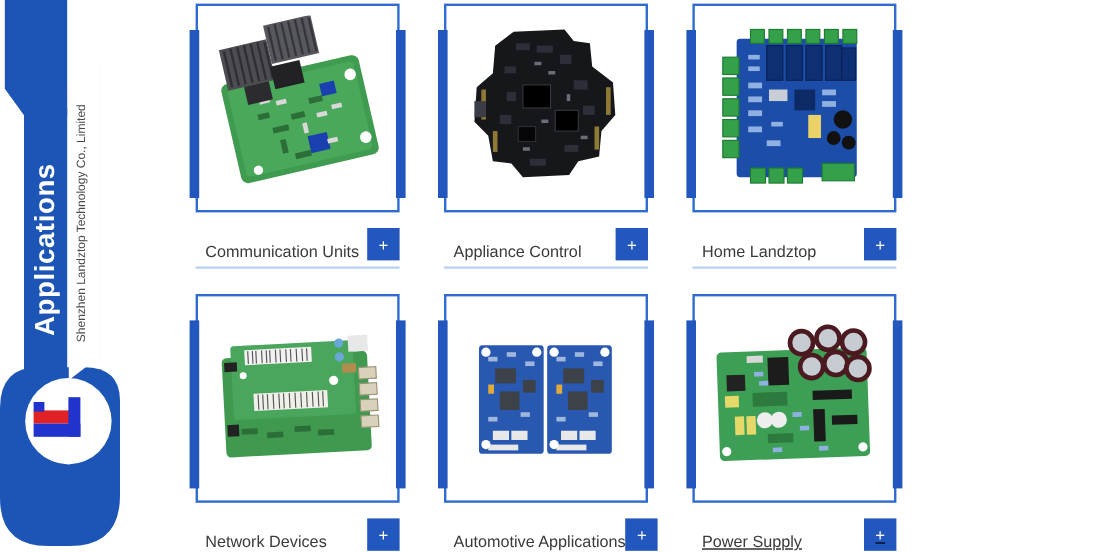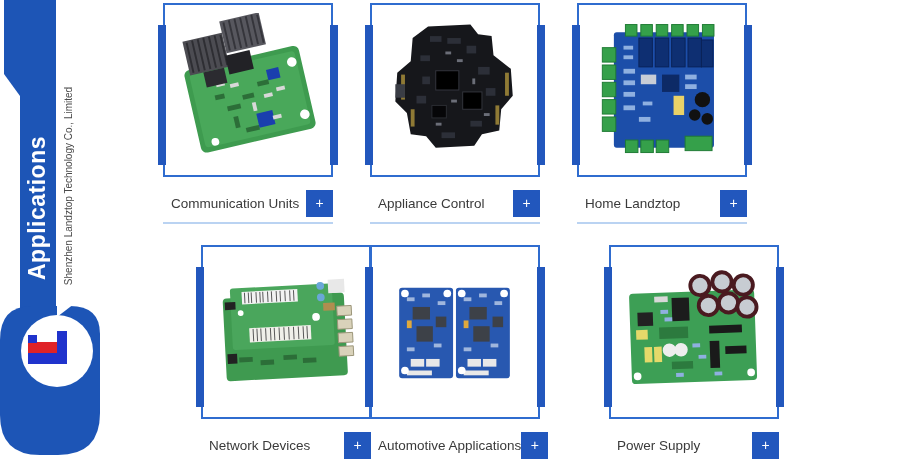--- a/index.html
+++ b/index.html
@@ -30,21 +30,21 @@
   .frame{
     position:relative;height:170px;border:2px solid #2f6ccf;background:#ffffff;
     display:flex;align-items:center;justify-content:center;cursor:pointer;
   }
   .frame::before,.frame::after{
     content:"";position:absolute;top:20px;bottom:10px;width:8px;background:#2257bd;
   }
   .frame::before{left:-7px;}
   .frame::after{right:-7px;}
   .caption{
-    margin-top:12px;height:28px;display:flex;align-items:center;justify-content:space-between;
+    margin-top:12px;height:28px;display:flex;align-items:flex-end;justify-content:space-between;
     padding-left:8px;
   }
   .caption .label{font-size:13.5px;color:#3a3a3a;white-space:nowrap;cursor:pointer;}
   .plus-btn{
     width:27px;height:27px;background:#2257bd;border:none;color:#ffffff;
     display:flex;align-items:center;justify-content:center;font-size:14px;line-height:1;
     cursor:pointer;flex:0 0 auto;
   }
   .divider{margin-top:5px;height:2px;background:#bad3f2;}
 
@@ -212,21 +212,21 @@
         <rect x="58" y="64" width="16" height="10" fill="#c8cdd6"></rect>
       </svg>
     </div>
     <div class="caption">
       <span class="label">Home Landztop</span>
       <button class="plus-btn">+</button>
     </div>
     <div class="divider"></div>
   </div>
 
-  <div class="card" style="left:163px;top:245px;margin-left:38px;">
+  <div class="card" style="left:163px;top:245px;">
     <div class="frame">
       <svg class="pcb" width="154" height="154" viewBox="0 0 160 160">
         <g transform="rotate(-3 80 80)">
           <rect x="16" y="42" width="126" height="86" rx="4" fill="#3f9a50"></rect>
           <rect x="24" y="32" width="106" height="64" rx="3" fill="#4aa65c"></rect>
           <rect x="36" y="36" width="58" height="13" fill="#f2f2f2"></rect>
           <path d="M39,37 V48 M43,37 V48 M46,37 V48 M51,37 V48 M55,37 V48 M58,37 V48 M63,37 V48 M67,37 V48 M72,37 V48 M76,37 V48 M81,37 V48 M86,37 V48 M90,37 V48" stroke="#555555" stroke-width="1" fill="none"></path>
           <rect x="42" y="74" width="64" height="15" fill="#f0f0ea"></rect>
           <path d="M46,75 V88 M50,75 V88 M54,75 V88 M59,75 V88 M64,75 V88 M68,75 V88 M73,75 V88 M78,75 V88 M83,75 V88 M88,75 V88 M93,75 V88 M98,75 V88 M102,75 V88" stroke="#555555" stroke-width="1" fill="none"></path>
           <rect x="126" y="28" width="17" height="14" fill="#e8e8e8"></rect>
@@ -302,21 +302,21 @@
           <rect x="89" y="68" width="5" height="8" fill="#e0a93c"></rect>
       </svg>
     </div>
     <div class="caption">
       <span class="label">Automotive Applications</span>
       <button class="plus-btn">+</button>
     </div>
 
   </div>
 
-  <div class="card" style="left:609px;top:245px;">
+  <div class="card" style="left:577px;top:245px;text-decoration:underline;">
     <div class="frame">
       <svg class="pcb" width="154" height="154" viewBox="0 0 160 160">
         <g transform="rotate(-2 80 84)">
           <rect x="14" y="38" width="130" height="94" rx="4" fill="#3d9f55"></rect>
           <g fill="#c7ccd2" stroke="#4a1a20" stroke-width="4">
             <circle cx="88" cy="32" r="10"></circle>
               <circle cx="111" cy="29" r="10"></circle>
               <circle cx="133" cy="33" r="10"></circle>
             <circle cx="96" cy="53" r="10"></circle>
               <circle cx="117" cy="51" r="10"></circle>

